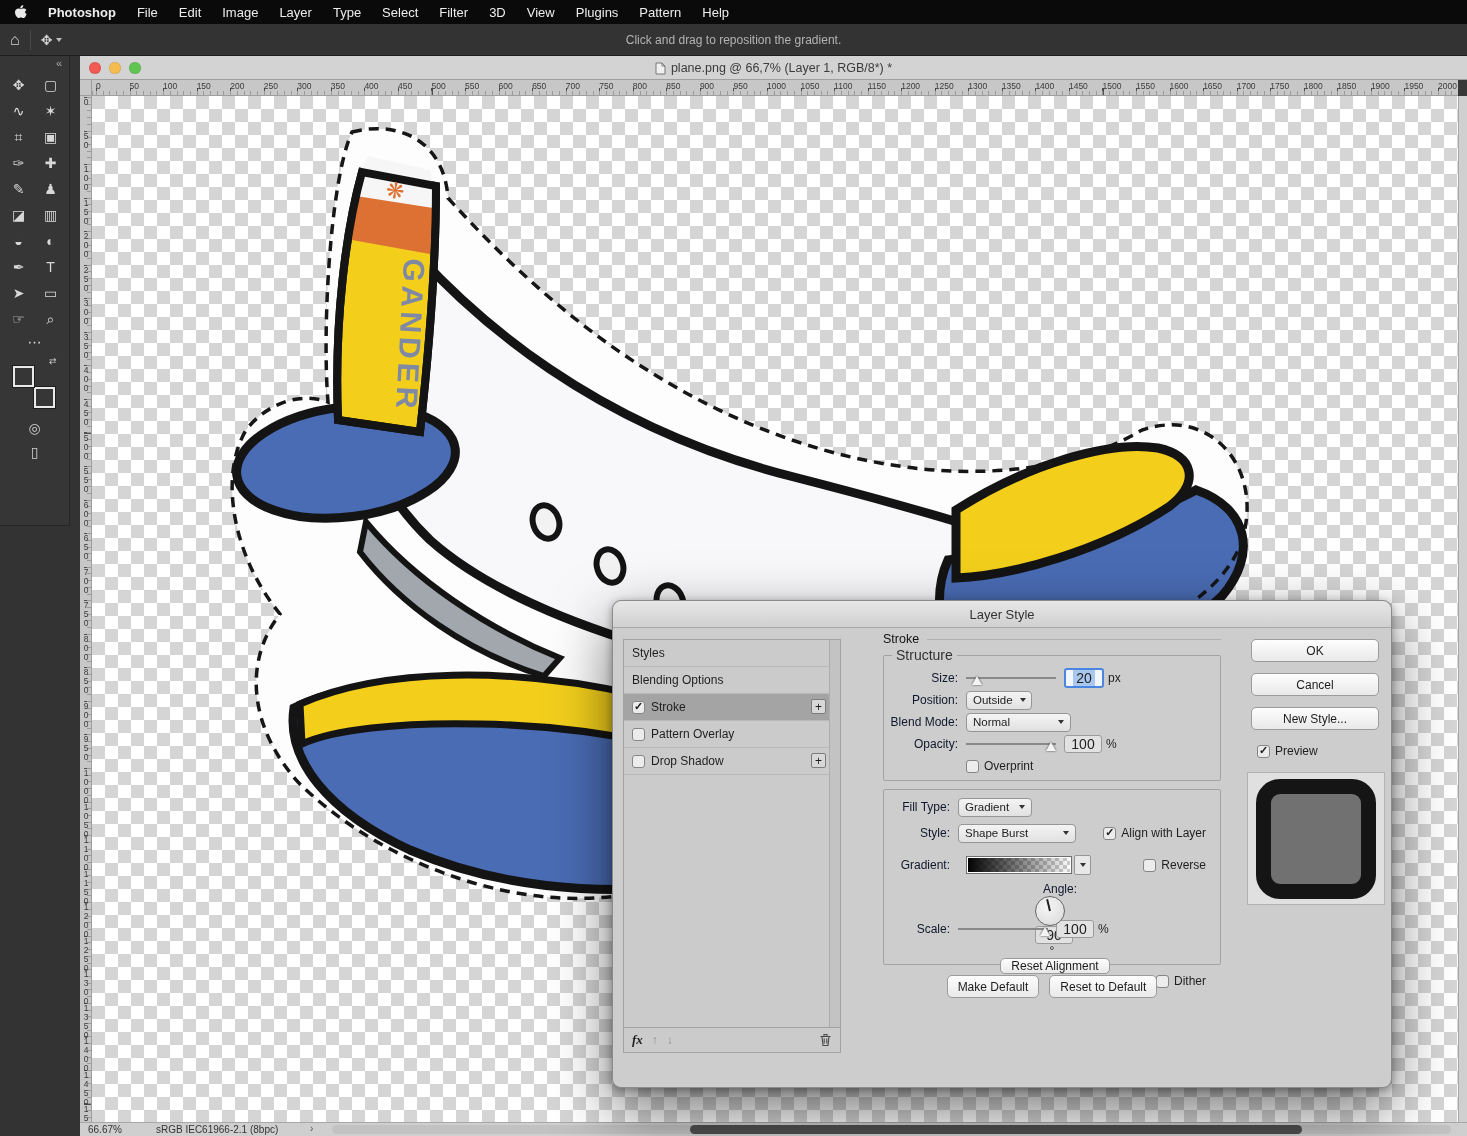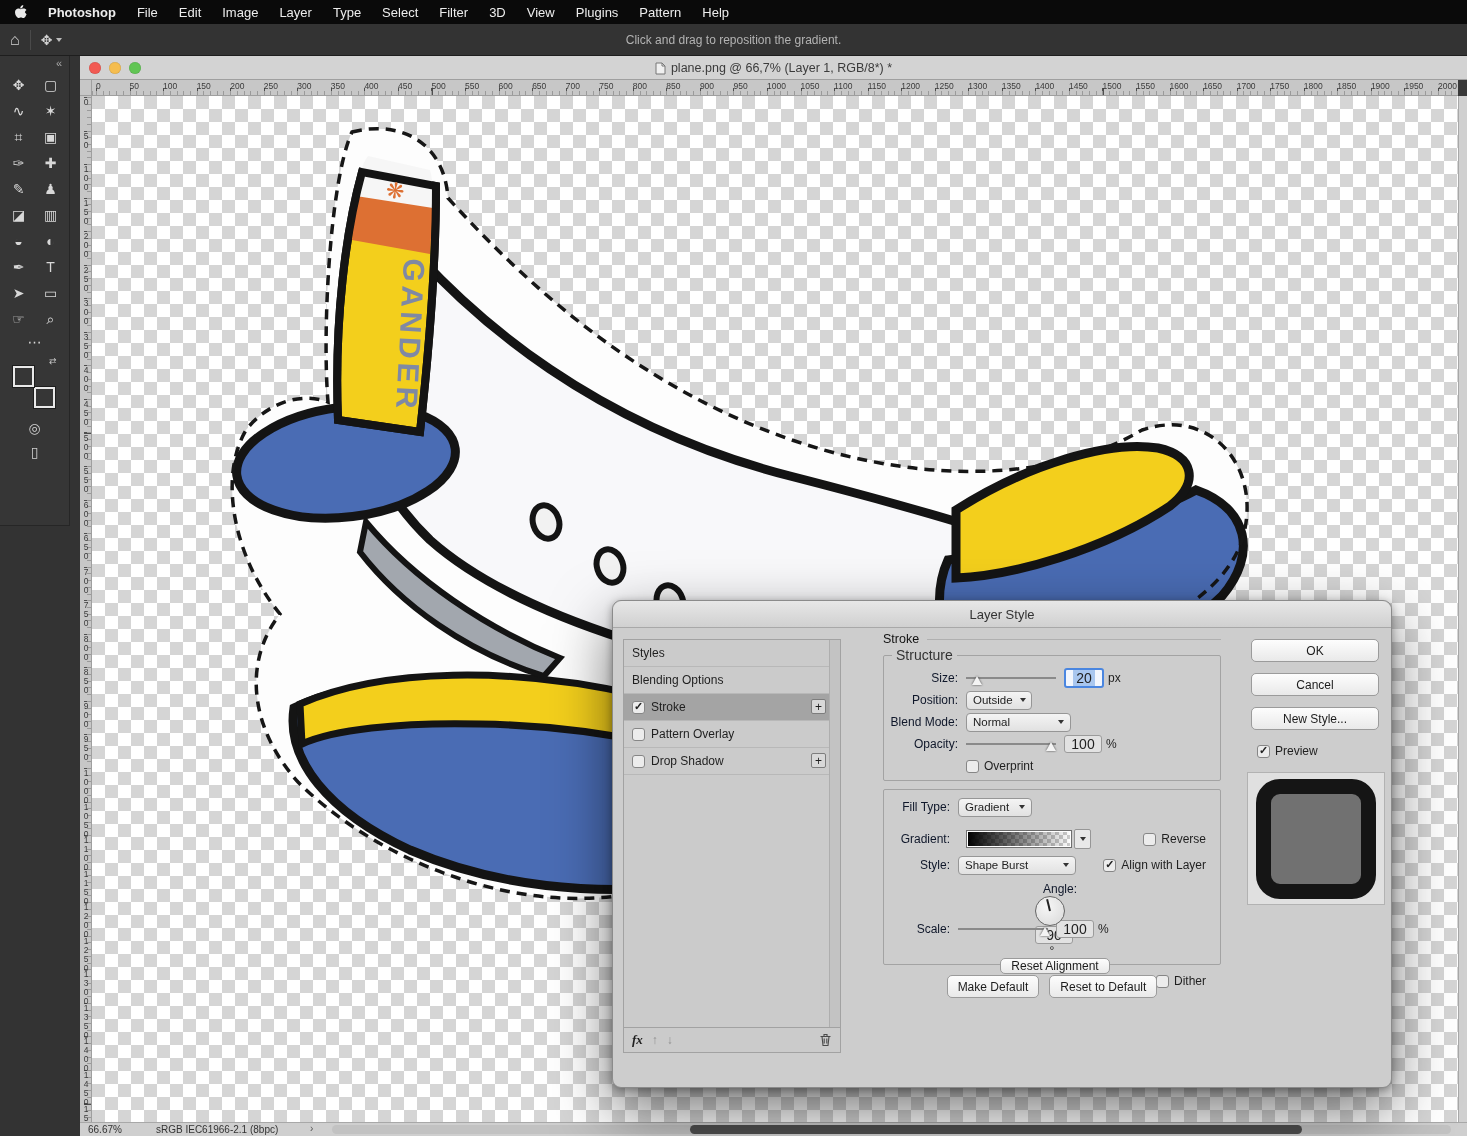--- a/index.html
+++ b/index.html
@@ -427,40 +427,40 @@
     </fieldset>
 
     <fieldset class="fs fs2">
       <div class="row" style="margin-top:2px;">
         <label class="lb">Fill Type:</label>
         <span class="dd w72">
             <span>Gradient</span>
             <i class="car"></i>
           </span>
       </div>
+      <div class="row" style="margin-top:4px;">
+        <label class="lb">Style:</label>
+        <span class="dd w118">
+            <span>Shape Burst</span>
+            <i class="car"></i>
+          </span>
+        <span class="mlauto">
+          <span class="cb checked"></span>
+          <label class="cblabel">Align with Layer</label>
+        </span>
+      </div>
       <div class="row" style="margin-top:10px;">
         <label class="lb">Gradient:</label>
         <span class="grad"></span>
         <span class="gradbtn">
             <i class="car"></i>
           </span>
         <span class="mlauto">
           <span class="cb"></span>
           <label class="cblabel">Reverse</label>
-        </span>
-      </div>
-      <div class="row" style="margin-top:4px;">
-        <label class="lb">Style:</label>
-        <span class="dd w118">
-            <span>Shape Burst</span>
-            <i class="car"></i>
-          </span>
-        <span class="mlauto">
-          <span class="cb checked"></span>
-          <label class="cblabel">Align with Layer</label>
         </span>
       </div>
       <div class="row angle-row" style="margin-top:6px;">
         <label class="lb">Angle:</label>
         <span class="dial">
             <i class="needle"></i>
           </span>
         <span class="vbox">90</span>
         <span class="unit">°</span>
         <button class="btn sm">Reset Alignment</button>

